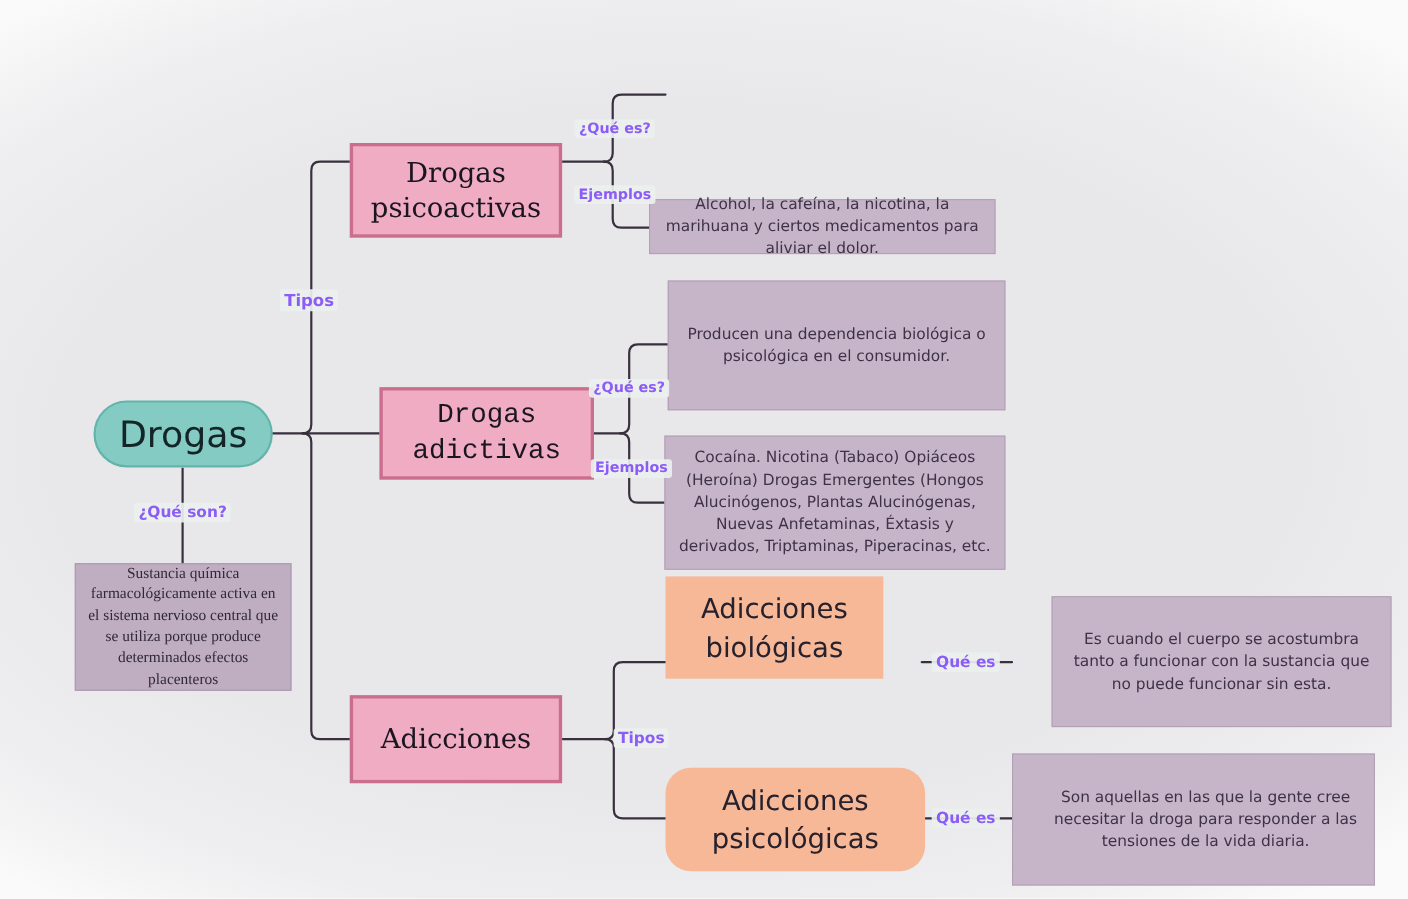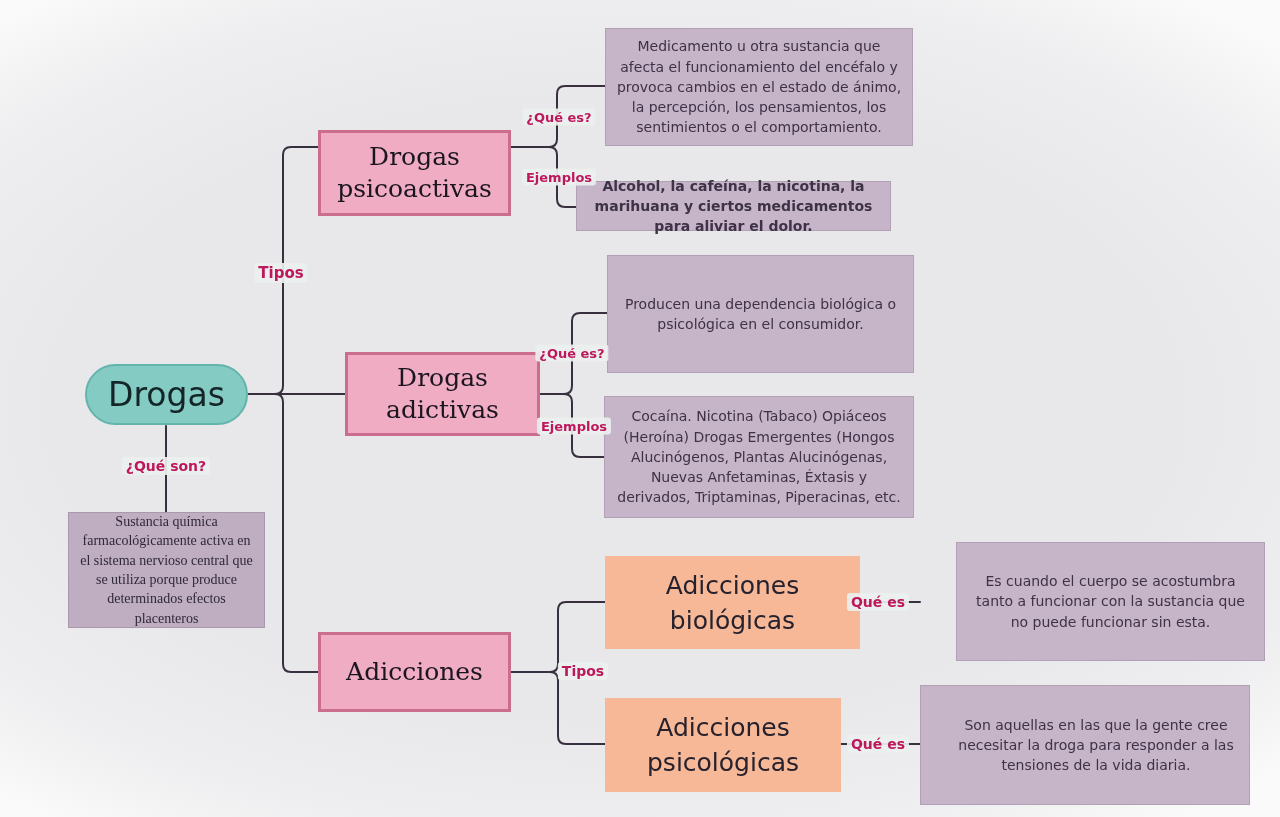--- a/index.html
+++ b/index.html
@@ -30,21 +30,21 @@
     background:#84cbc4;border:2px solid #63b5ac;border-radius:34px;color:#142527;
     font-family:"DejaVu Sans",sans-serif;font-size:33px;
   }
   .node-serif{
     background:#bfadc2;border:1px solid #aa98ad;color:#2f2937;
     font-family:"Liberation Serif",serif;font-size:14px;line-height:1.38;
     padding:6px 8px;
   }
   .label-teal{
     position:absolute;transform:translate(-50%,-50%);
-    font-family:"DejaVu Sans",sans-serif;font-weight:bold;font-size:14px;color:#be185d;
+    font-family:"DejaVu Sans",sans-serif;font-weight:bold;font-size:14px;color:#8b5cf6;
     background:rgba(234,240,238,0.92);padding:1px 4px;border-radius:3px;white-space:nowrap;
   }
   .label-teal.big{font-size:15px;}
   svg.wires{position:absolute;left:0;top:0;}
 </style>
 </head>
 <body>
 
 <div id="canvas">
 
@@ -80,49 +80,46 @@
     <span>Drogas</span>
   </div>
 
   <div class="box node-serif" style="left:68px;top:512px;width:197px;height:116px;">
     <span>Sustancia química farmacológicamente activa en el sistema nervioso central que se utiliza porque produce determinados efectos placenteros</span>
   </div>
 
   <div class="box node-pink" style="left:318px;top:104px;width:193px;height:86px;margin-top:26px;">
     <span>Drogas psicoactivas</span>
   </div>
-  <div class="box node-purple" style="left:605px;top:28px;width:308px;height:118px;">
-    <span>Medicamento u otra sustancia que afecta el funcionamiento del encéfalo y provoca cambios en el estado de ánimo, la percepción, los pensamientos, los sentimientos o el comportamiento.</span>
-  </div>
-  <div class="box node-purple" style="left:576px;top:181px;width:315px;height:50px;padding:4px 8px;font-weight:bold;">
+  <div class="box node-purple" style="left:590px;top:181px;width:315px;height:50px;padding:4px 8px;">
     <span>Alcohol, la cafeína, la nicotina, la marihuana y ciertos medicamentos para aliviar el dolor.</span>
   </div>
 
-  <div class="box node-pink" style="left:345px;top:352px;width:195px;height:84px;">
+  <div class="box node-pink" style="left:345px;top:352px;width:195px;height:84px;font-family:Liberation Mono, monospace;">
     <span>Drogas adictivas</span>
   </div>
   <div class="box node-purple" style="left:607px;top:255px;width:307px;height:118px;">
     <span>Producen una dependencia biológica o psicológica en el consumidor.</span>
   </div>
   <div class="box node-purple" style="left:604px;top:396px;width:310px;height:122px;">
     <span>Cocaína. Nicotina (Tabaco) Opiáceos (Heroína) Drogas Emergentes (Hongos Alucinógenos, Plantas Alucinógenas, Nuevas Anfetaminas, Éxtasis y derivados, Triptaminas, Piperacinas, etc.</span>
   </div>
 
   <div class="box node-pink" style="left:318px;top:632px;width:193px;height:80px;text-align:center;">
     <span>Adicciones</span>
   </div>
 
-  <div class="box node-orange" style="left:605px;top:556px;width:255px;height:93px;text-align:center;">
+  <div class="box node-orange" style="left:605px;top:524px;width:198px;height:93px;text-align:center;">
     <span>Adicciones biológicas</span>
   </div>
   <div class="box node-purple" style="left:920px;top:542px;width:309px;height:119px;margin-left:36px;">
     <span>Es cuando el cuerpo se acostumbra tanto a funcionar con la sustancia que no puede funcionar sin esta.</span>
   </div>
 
-  <div class="box node-orange" style="left:605px;top:698px;width:236px;height:94px;">
+  <div class="box node-orange" style="left:605px;top:698px;width:236px;height:94px;border-radius:23px;">
     <span>Adicciones psicológicas</span>
   </div>
   <div class="box node-purple" style="left:920px;top:685px;width:330px;height:120px;padding-left:32px;">
     <span>Son aquellas en las que la gente cree necesitar la droga para responder a las tensiones de la vida diaria.</span>
   </div>
 
   <div class="label-teal big" style="left:281px;top:273px;">Tipos</div>
   <div class="label-teal" style="left:166px;top:466px;">¿Qué son?</div>
   <div class="label-teal" style="left:559px;top:117px;font-size:13px;">¿Qué es?</div>
   <div class="label-teal" style="left:559px;top:177px;font-size:13px;">Ejemplos</div>

